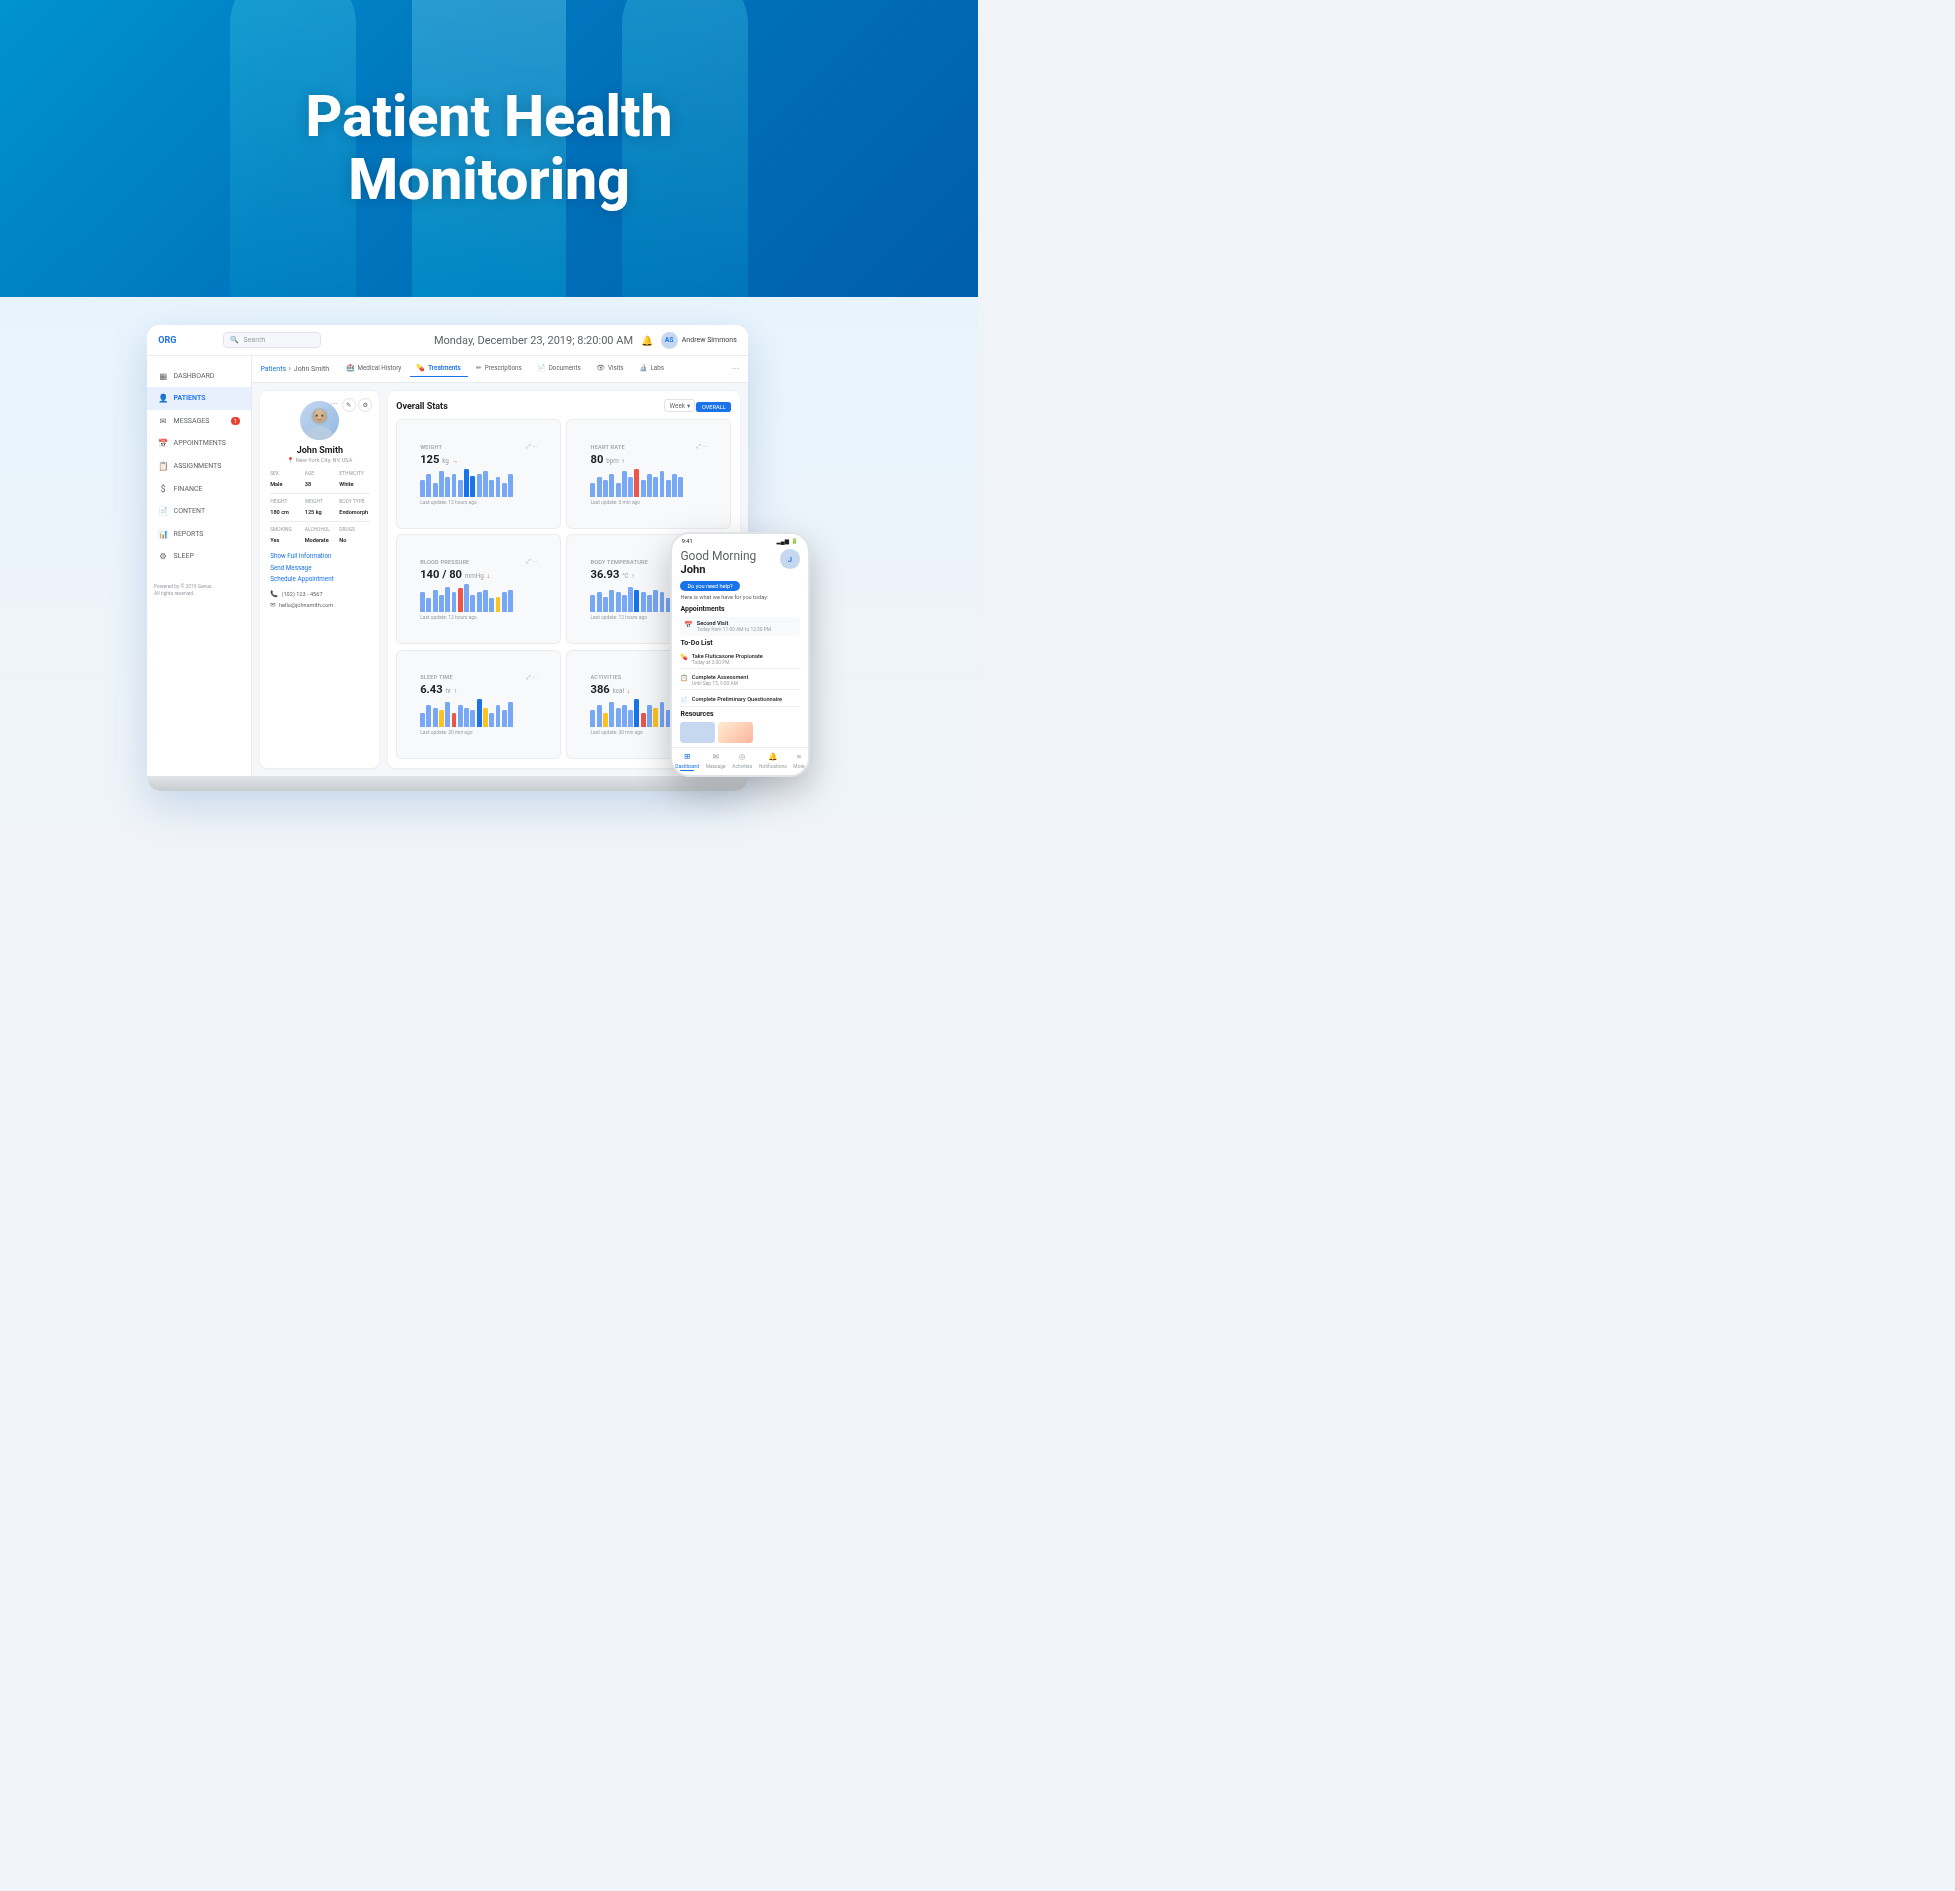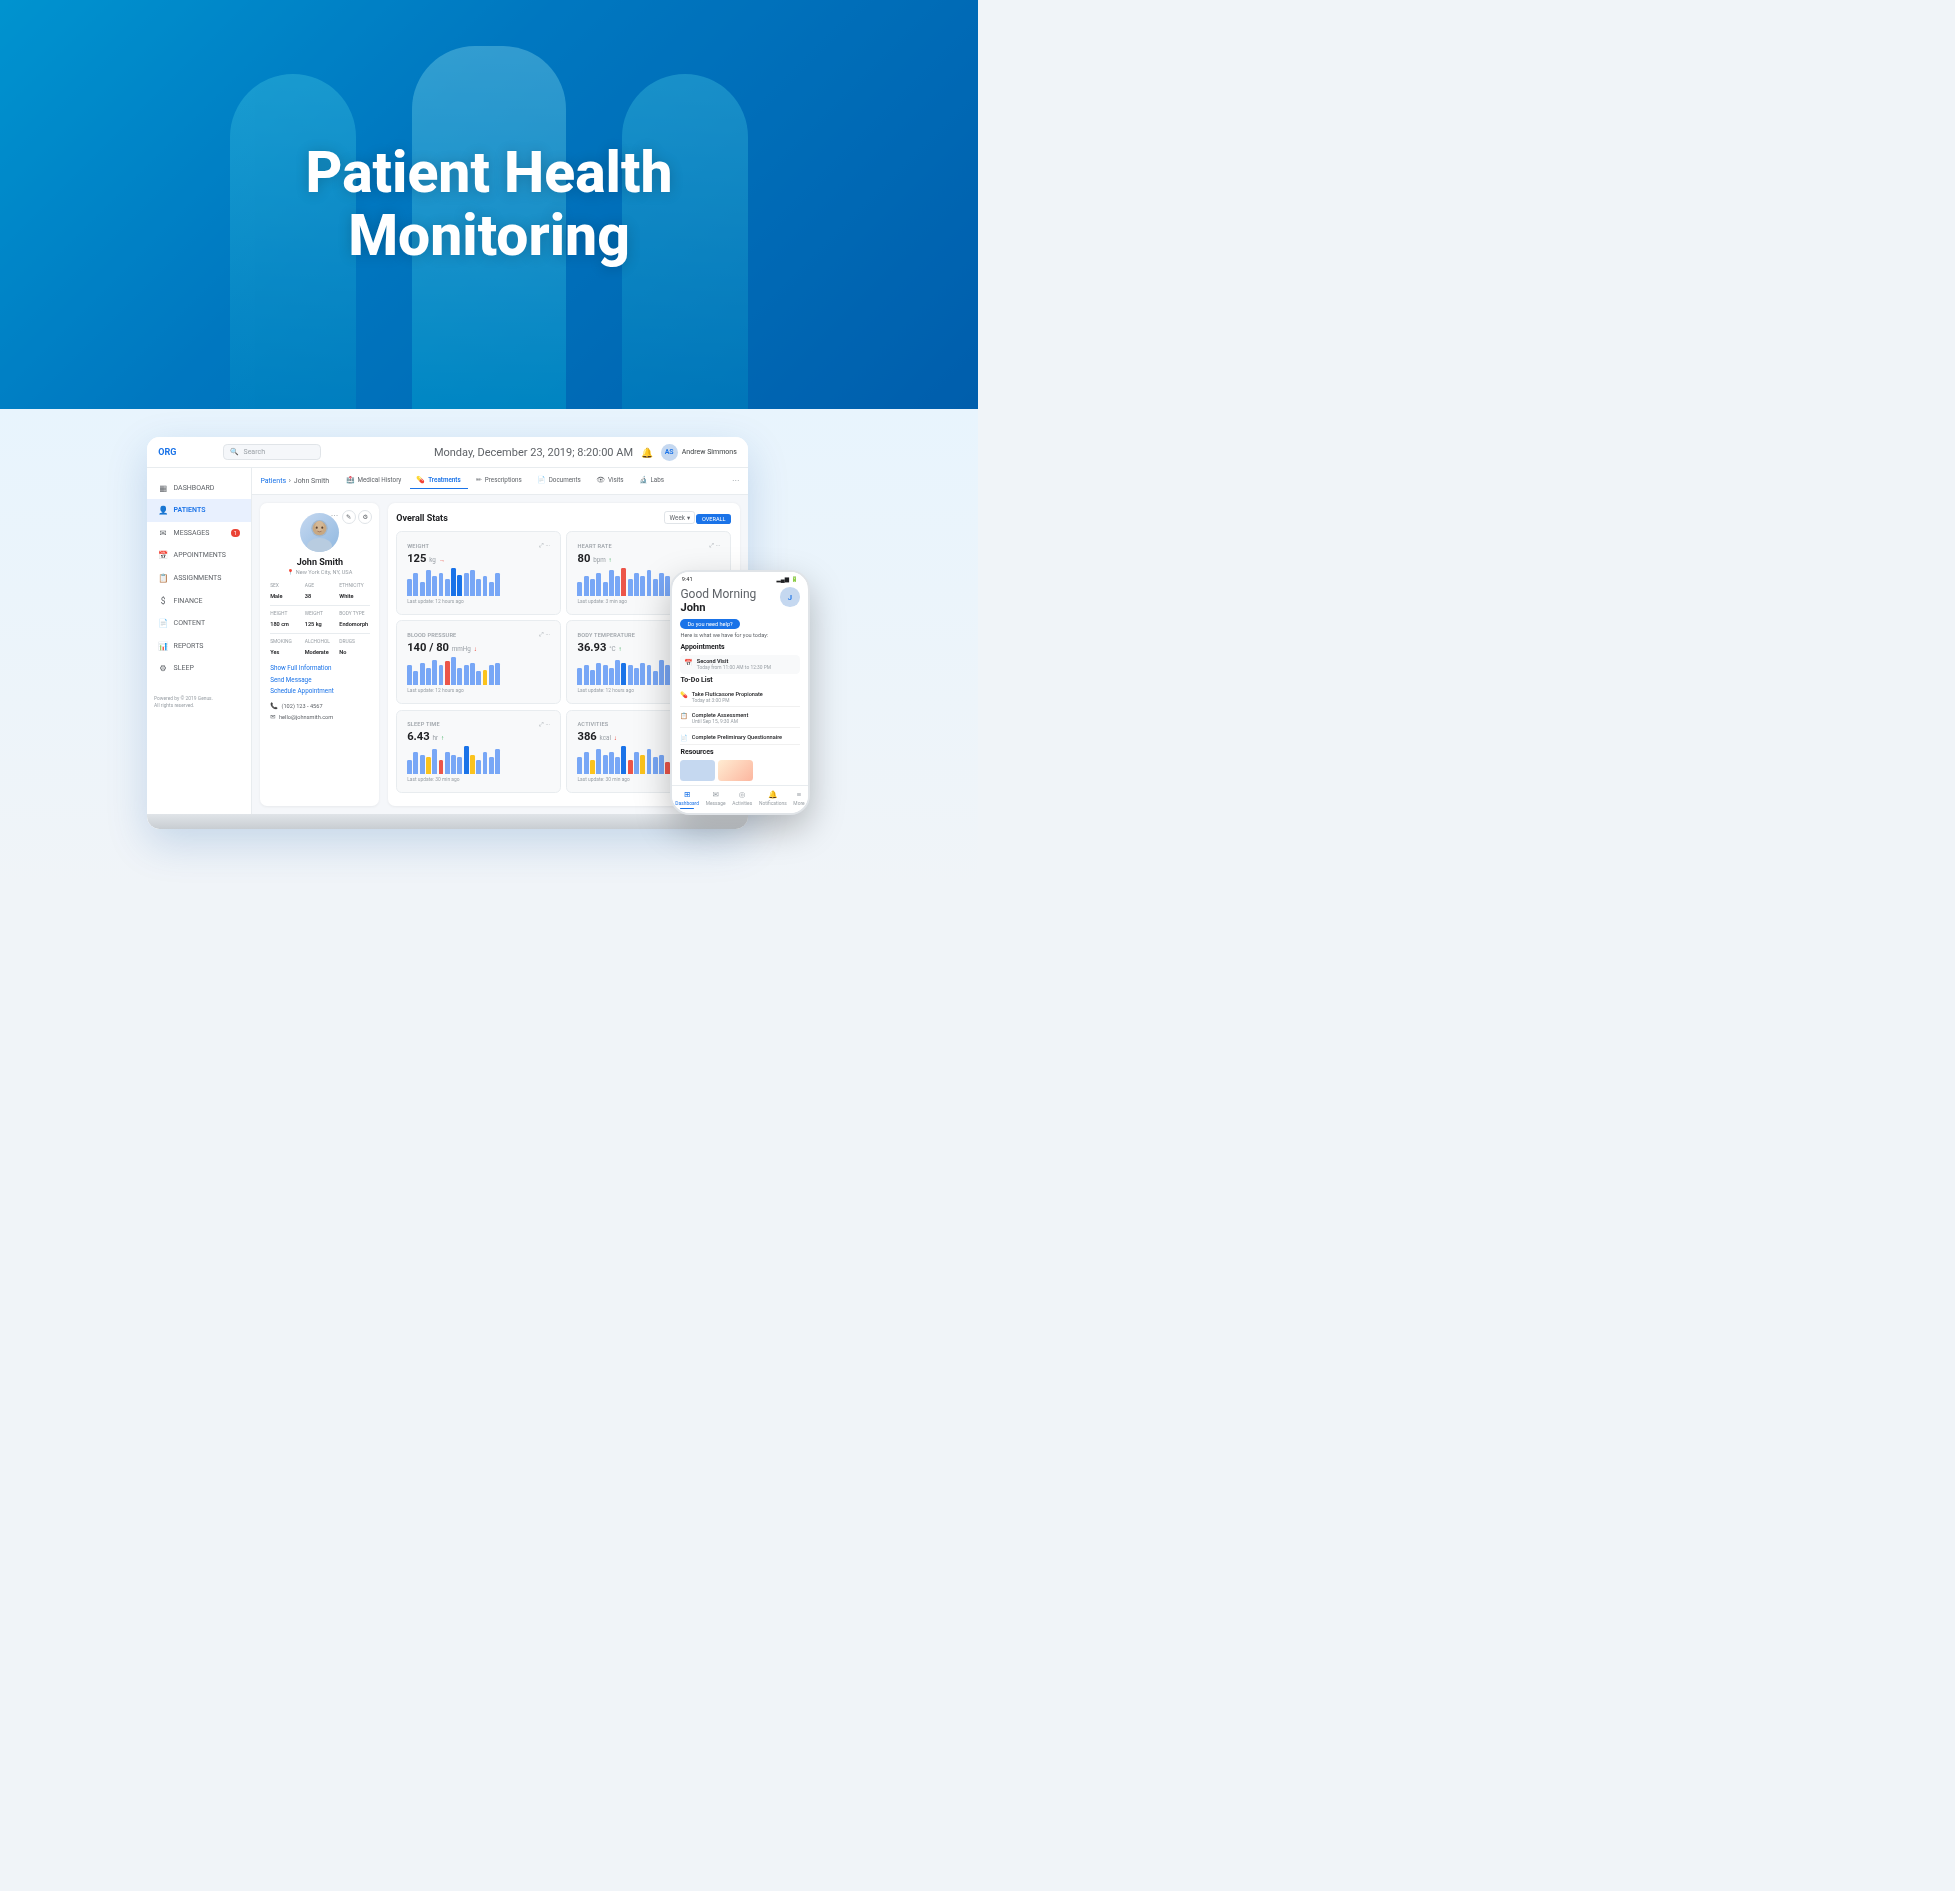--- a/index.html
+++ b/index.html
@@ -8,21 +8,21 @@
       min-height: 946px;
       font-family: -apple-system, BlinkMacSystemFont, 'Segoe UI', Roboto, sans-serif;
       background: #f0f4f8;
       overflow-x: hidden;
     }
 
     
     .hero {
       position: relative;
       width: 100%;
-      height: 409px;
+      height: 297px;
       background: linear-gradient(135deg, #00b4d8 0%, #0077b6 40%, #023e8a 100%);
       display: flex;
       align-items: center;
       justify-content: center;
       overflow: hidden;
     }
     .hero-overlay {
       position: absolute;
       inset: 0;
       background: rgba(0, 120, 200, 0.55);
@@ -239,21 +239,21 @@
     .stats-title { font-size: 9px; font-weight: 700; color: #202124; }
     .stats-controls { display: flex; align-items: flex-end; gap: 1px; }
     .week-toggle { font-size: 6.3px; color: #5f6368; display: flex; align-items: center; gap: 2.1px; border: 0.7px solid #e0e4e8; border-radius: 2.8px; padding: 1.4px 4.2px; cursor: pointer; }
     .overall-badge { background: #1a73e8; color: #fff; font-size: 5.6px; padding: 2.1px 5.6px; border-radius: 2.8px; cursor: pointer; }
 
     
     .stats-grid { display: grid; grid-template-columns: 1fr 1fr; gap: 5.6px; }
     .stat-card {
       background: #f8f9fa;
       border-radius: 5.6px;
-      padding: 10px;
+      padding: 23px;
       border: 0.7px solid #e8ecef;
     }
     .stat-card-header { display: flex; align-items: center; justify-content: space-between; margin-bottom: 2.8px; }
     .stat-label { font-size: 5.6px; color: #9aa0a6; font-weight: 500; text-transform: uppercase; letter-spacing: 0.2px; }
     .stat-controls { display: flex; gap: 2.1px; }
     .stat-ctrl { font-size: 5.6px; color: #9aa0a6; cursor: pointer; }
     .stat-value { font-size: 11.2px; font-weight: 700; color: #202124; }
     .stat-unit { font-size: 6.3px; color: #9aa0a6; font-weight: 400; }
     .stat-trend { font-size: 6.3px; color: #ea4335; }
     .stat-trend.up { color: #34a853; }

